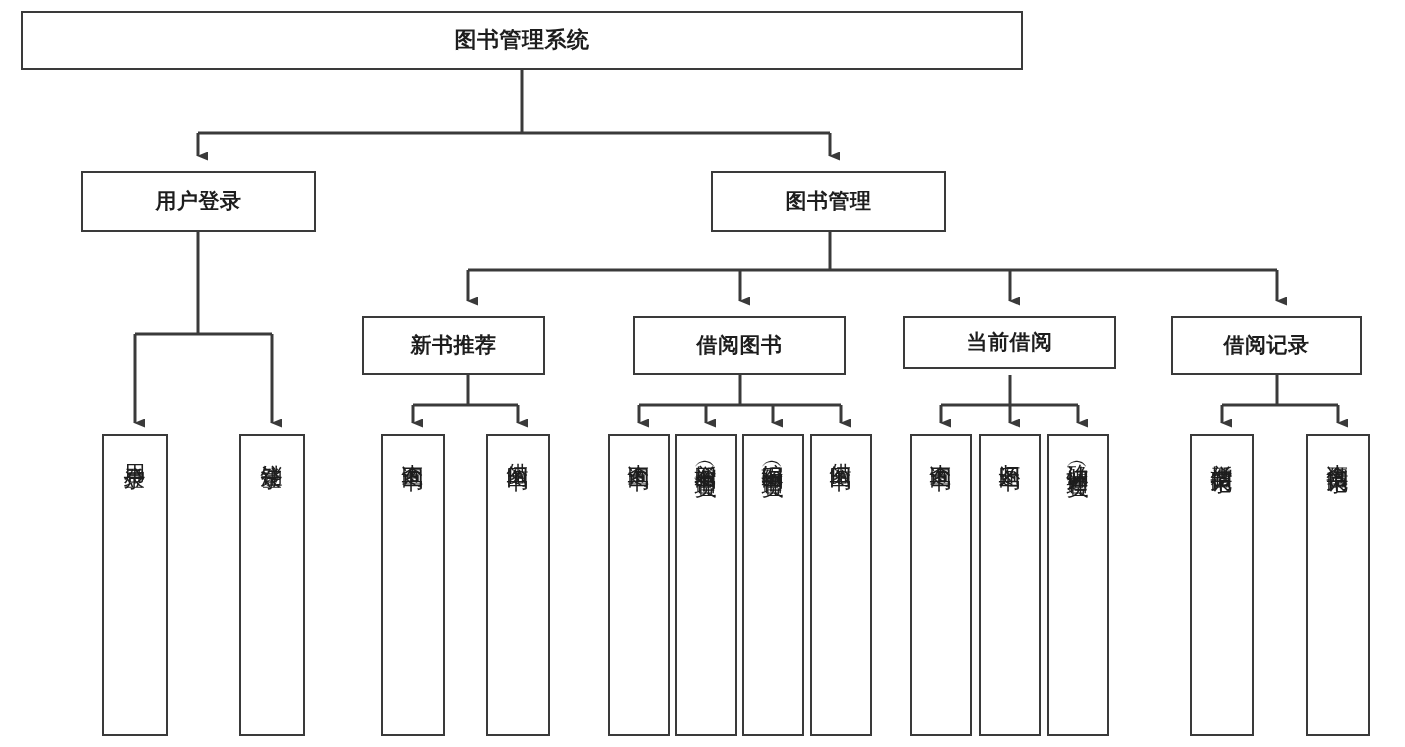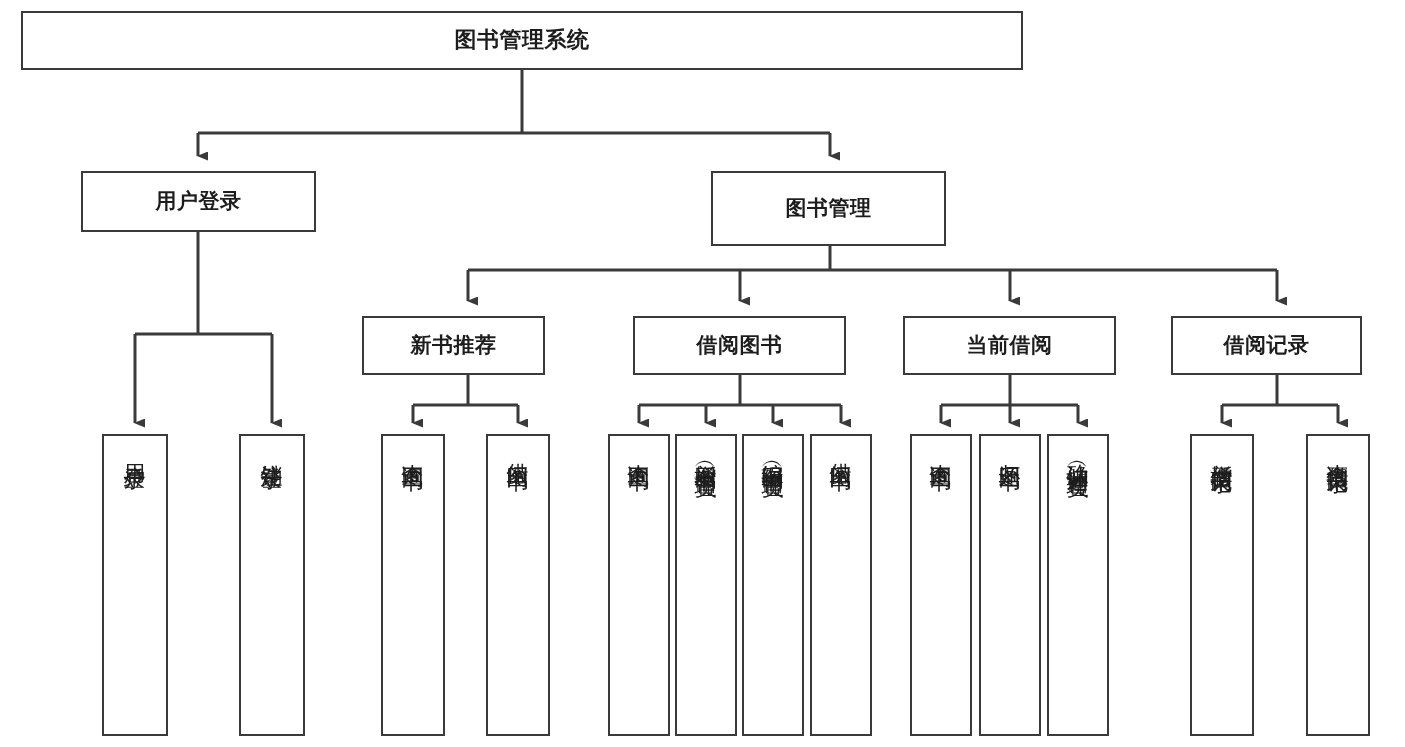--- a/index.html
+++ b/index.html
@@ -129,31 +129,31 @@
     </g>
   </svg>
 
   <div class="node horizontal title-node" style="left:21px; top:11px; width:1002px; height:59px;">
     <span class="node-label">图书管理系统</span>
   </div>
 
   <div class="node horizontal" style="left:81px; top:171px; width:235px; height:61px;">
     <span class="node-label">用户登录</span>
   </div>
-  <div class="node horizontal" style="left:711px; top:171px; width:235px; height:75px;">
+  <div class="node horizontal" style="left:711px; top:171px; width:235px; height:61px;">
     <span class="node-label">图书管理</span>
   </div>
 
   <div class="node horizontal" style="left:362px; top:316px; width:183px; height:59px;">
     <span class="node-label">新书推荐</span>
   </div>
   <div class="node horizontal" style="left:633px; top:316px; width:213px; height:59px;">
     <span class="node-label">借阅图书</span>
   </div>
-  <div class="node horizontal" style="left:903px; top:316px; width:213px; height:59px;">
+  <div class="node horizontal" style="left:903px; top:316px; width:213px; height:53px;">
     <span class="node-label">当前借阅</span>
   </div>
   <div class="node horizontal" style="left:1171px; top:316px; width:191px; height:59px;">
     <span class="node-label">借阅记录</span>
   </div>
 
   <div class="node vertical" style="left:102px; top:434px; width:66px; height:302px;">
     <span class="node-label">用户登录</span>
   </div>
   <div class="node vertical" style="left:239px; top:434px; width:66px; height:302px;">

